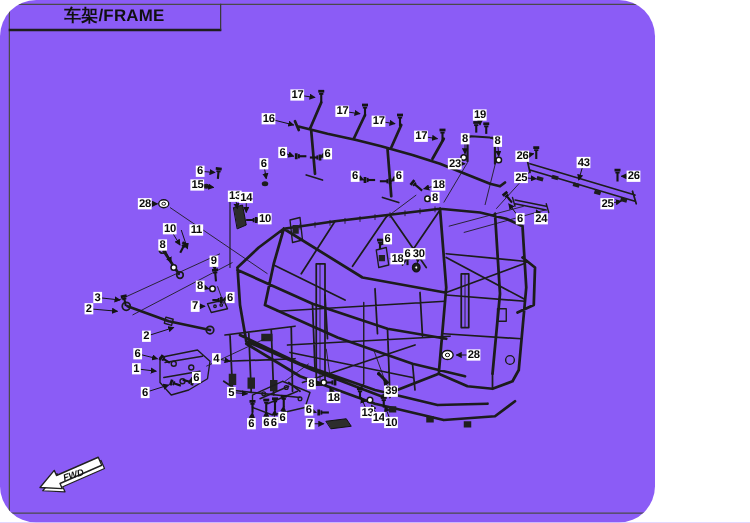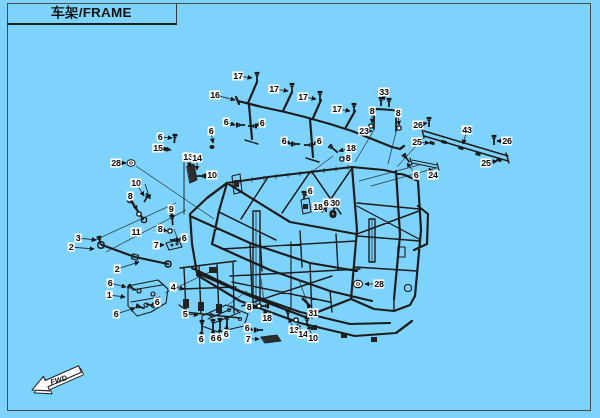--- a/index.html
+++ b/index.html
@@ -1,17 +1,17 @@
 <!DOCTYPE html>
 <html><head>
 <meta charset="utf-8">
 <style>
   html,body{margin:0;padding:0;background:#fff;}
-  .page{position:relative;width:600px;height:418px;background:#7dd3fc;overflow:hidden;
-        font-family:"Liberation Sans",sans-serif;}
+  .page{position:relative;width:524px;height:418px;background:#8b5cf6;overflow:hidden;
+        font-family:"Liberation Sans",sans-serif;border-radius:29px;}
   .outer-border{position:absolute;left:7px;top:3px;width:584px;height:408px;
         border:1.6px solid #4a4a4a;box-sizing:border-box;}
   .title-cell{position:absolute;left:7px;top:3px;width:170px;height:22px;box-sizing:border-box;
         border-right:1.4px solid #3a3a3a;border-bottom:2px solid #1e1e1e;
         display:flex;align-items:center;justify-content:center;}
   .title-text{font-size:13.5px;font-weight:bold;color:#101010;letter-spacing:0.2px;}
   svg.art{position:absolute;left:0;top:0;}
   .labels{position:absolute;left:0;top:0;width:600px;height:418px;pointer-events:none;}
   .co{position:absolute;transform:translate(-50%,-50%);font-size:9px;font-weight:bold;
       color:#0a0a0a;background:#ffffff;line-height:1;padding:0 1px;letter-spacing:-0.3px;}
@@ -389,39 +389,39 @@
       <div class="co" style="left: 274px; top: 89px;">17</div>
       <div class="co" style="left: 303px; top: 97px;">17</div>
       <div class="co" style="left: 337px; top: 109px;">17</div>
       <div class="co" style="left: 226px; top: 122px;">6</div>
       <div class="co" style="left: 262px; top: 123px;">6</div>
       <div class="co" style="left: 211px; top: 131px;">6</div>
       <div class="co" style="left: 160px; top: 137px;">6</div>
       <div class="co" style="left: 158px; top: 148px; text-align: center;">15</div>
       <div class="co" style="left: 284px; top: 141px;">6</div>
       <div class="co" style="left: 319px; top: 141px;">6</div>
-      <div class="co" style="left: 384px; top: 92px;">33</div>
+      <div class="co" style="left: 384px; top: 92px;">19</div>
       <div class="co" style="left: 372px; top: 111px;">8</div>
       <div class="co" style="left: 398px; top: 113px;">8</div>
       <div class="co" style="left: 364px; top: 131px;">23</div>
       <div class="co" style="left: 418px; top: 125px;">26</div>
       <div class="co" style="left: 417px; top: 142px;">25</div>
       <div class="co" style="left: 467px; top: 130px;">43</div>
       <div class="co" style="left: 507px; top: 141px;">26</div>
       <div class="co" style="left: 486px; top: 163px;">25</div>
       <div class="co" style="left: 416px; top: 175px;">6</div>
       <div class="co" style="left: 433px; top: 175px;">24</div>
       <div class="co" style="left: 351px; top: 148px; text-align: right;">18</div>
       <div class="co" style="left: 348px; top: 158px;">8</div>
       <div class="co" style="left: 116px; top: 163px;">28</div>
       <div class="co" style="left: 188px; top: 157px;">13</div>
       <div class="co" style="left: 197px; top: 158px;">14</div>
       <div class="co" style="left: 212px; top: 175px;">10</div>
       <div class="co" style="left: 136px; top: 183px;">10</div>
-      <div class="co" style="left: 136px; top: 184px; margin-top: 48px;">11</div>
+      <div class="co" style="left: 157px; top: 184px;">11</div>
       <div class="co" style="left: 130px; top: 196px;">8</div>
       <div class="co" style="left: 171px; top: 209px;">9</div>
       <div class="co" style="left: 160px; top: 229px;">8</div>
       <div class="co" style="left: 156px; top: 245px;">7</div>
       <div class="co" style="left: 184px; top: 238px;">6</div>
       <div class="co" style="left: 78px; top: 238px;">3</div>
       <div class="co" style="left: 71px; top: 247px;">2</div>
       <div class="co" style="left: 117px; top: 269px;">2</div>
       <div class="co" style="left: 110px; top: 283px;">6</div>
       <div class="co" style="left: 109px; top: 295px;">1</div>
@@ -433,20 +433,20 @@
       <div class="co" style="left: 213px; top: 338px;">6</div>
       <div class="co" style="left: 219px; top: 338px;">6</div>
       <div class="co" style="left: 226px; top: 334px;">6</div>
       <div class="co" style="left: 249px; top: 307px;">8</div>
       <div class="co" style="left: 267px; top: 318px;">18</div>
       <div class="co" style="left: 247px; top: 328px;">6</div>
       <div class="co" style="left: 248px; top: 339px;">7</div>
       <div class="co" style="left: 294px; top: 330px;">13</div>
       <div class="co" style="left: 303px; top: 334px;">14</div>
       <div class="co" style="left: 313px; top: 338px;">10</div>
-      <div class="co" style="left: 313px; top: 313px;">31</div>
+      <div class="co" style="left: 313px; top: 313px;">39</div>
       <div class="co" style="left: 379px; top: 284px;">28</div>
       <div class="co" style="left: 310px; top: 191px;">6</div>
       <div class="co" style="left: 318px; top: 207px;">18</div>
       <div class="co" style="left: 326px; top: 203px;">6</div>
       <div class="co" style="left: 335px; top: 203px;">30</div>
     </div>
 </div>
 
 </body></html>

